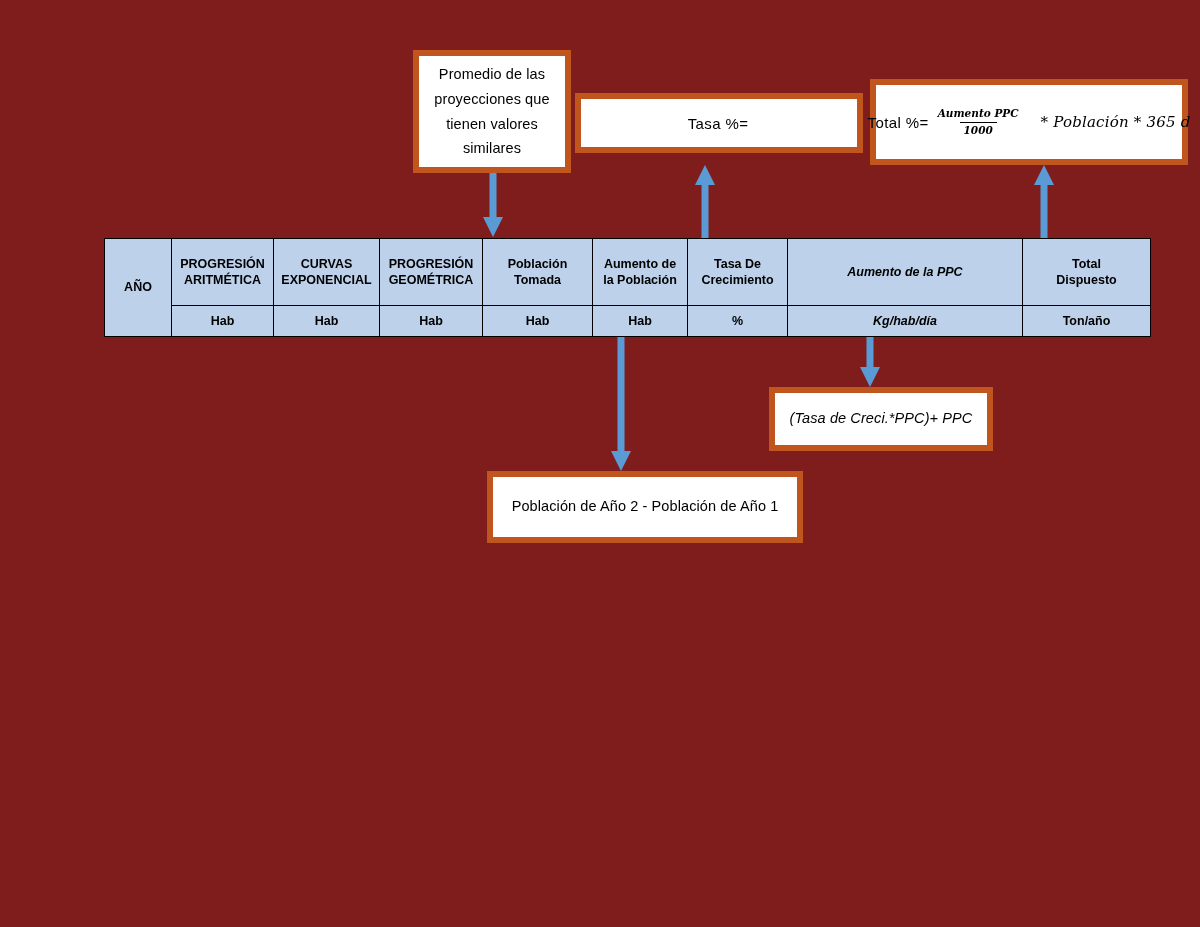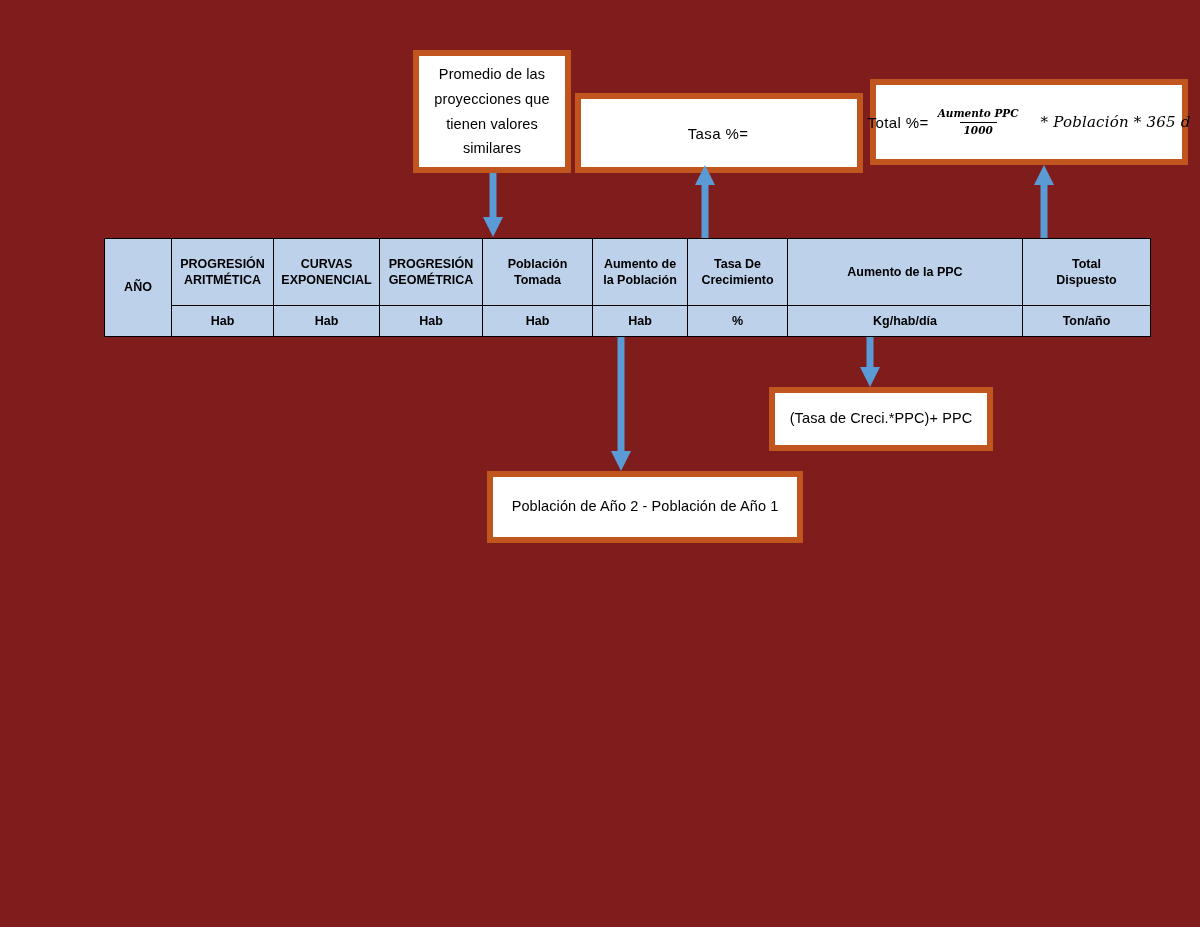--- a/index.html
+++ b/index.html
@@ -34,24 +34,24 @@
     font-size: 14.5px;
     line-height: 1.45;
     letter-spacing: 0.1px;
     color: #000000;
     padding: 0 6px;
   }
 
   #box-promedio      { left: 413px; top: 50px;  width: 158px; height: 123px; }
   #box-promedio .txt { line-height: 1.7; }
 
-  #box-tasa          { left: 575px; top: 93px;  width: 288px; height: 80px; }
+  #box-tasa          { left: 575px; top: 93px;  width: 288px; height: 60px; }
   #box-total         { left: 870px; top: 79px;  width: 318px; height: 86px; }
 
-  #box-creci         { left: 769px; top: 387px; width: 224px; height: 64px; }
+  #box-creci         { left: 769px; top: 387px; width: 224px; height: 64px; font-style: italic; }
   #box-poblacion-dif { left: 487px; top: 471px; width: 316px; height: 72px; }
 
   
   .formula {
     display: inline-flex;
     align-items: center;
     justify-content: center;
     font-size: 15px;
     white-space: nowrap;
     color: #000000;
@@ -111,21 +111,21 @@
   #data-table td.year-cell { border-bottom: 1.5px solid #000000; }
 
   
   .c-year  { width: 62px;  }
   .c-arit  { width: 97px;  }
   .c-curv  { width: 101px; }
   .c-geom  { width: 98px;  }
   .c-pobt  { width: 105px; }
   .c-aumpo { width: 90px;  }
   .c-tasa  { width: 95px;  }
-  .c-ppc   { width: 230px; }
+  .c-ppc   { width: 230px; font-style: italic; }
   .c-total { width: 123px; }
 
   
   .arrow {
     position: absolute;
     width: 22px;
   }
   .arrow svg { display: block; width: 100%; height: 100%; }
 
   #arrow-promedio-to-pobtomada { left: 482px; top: 173px; height: 66px; }

